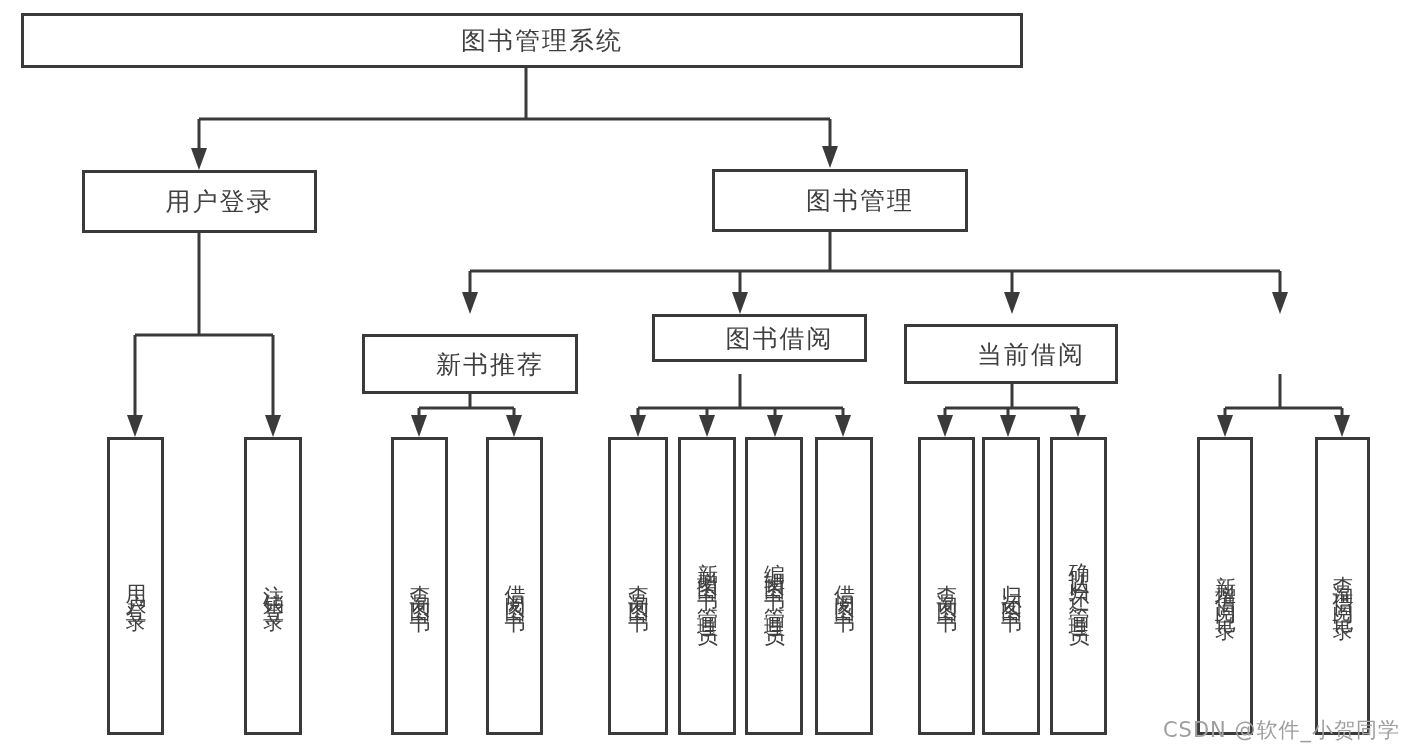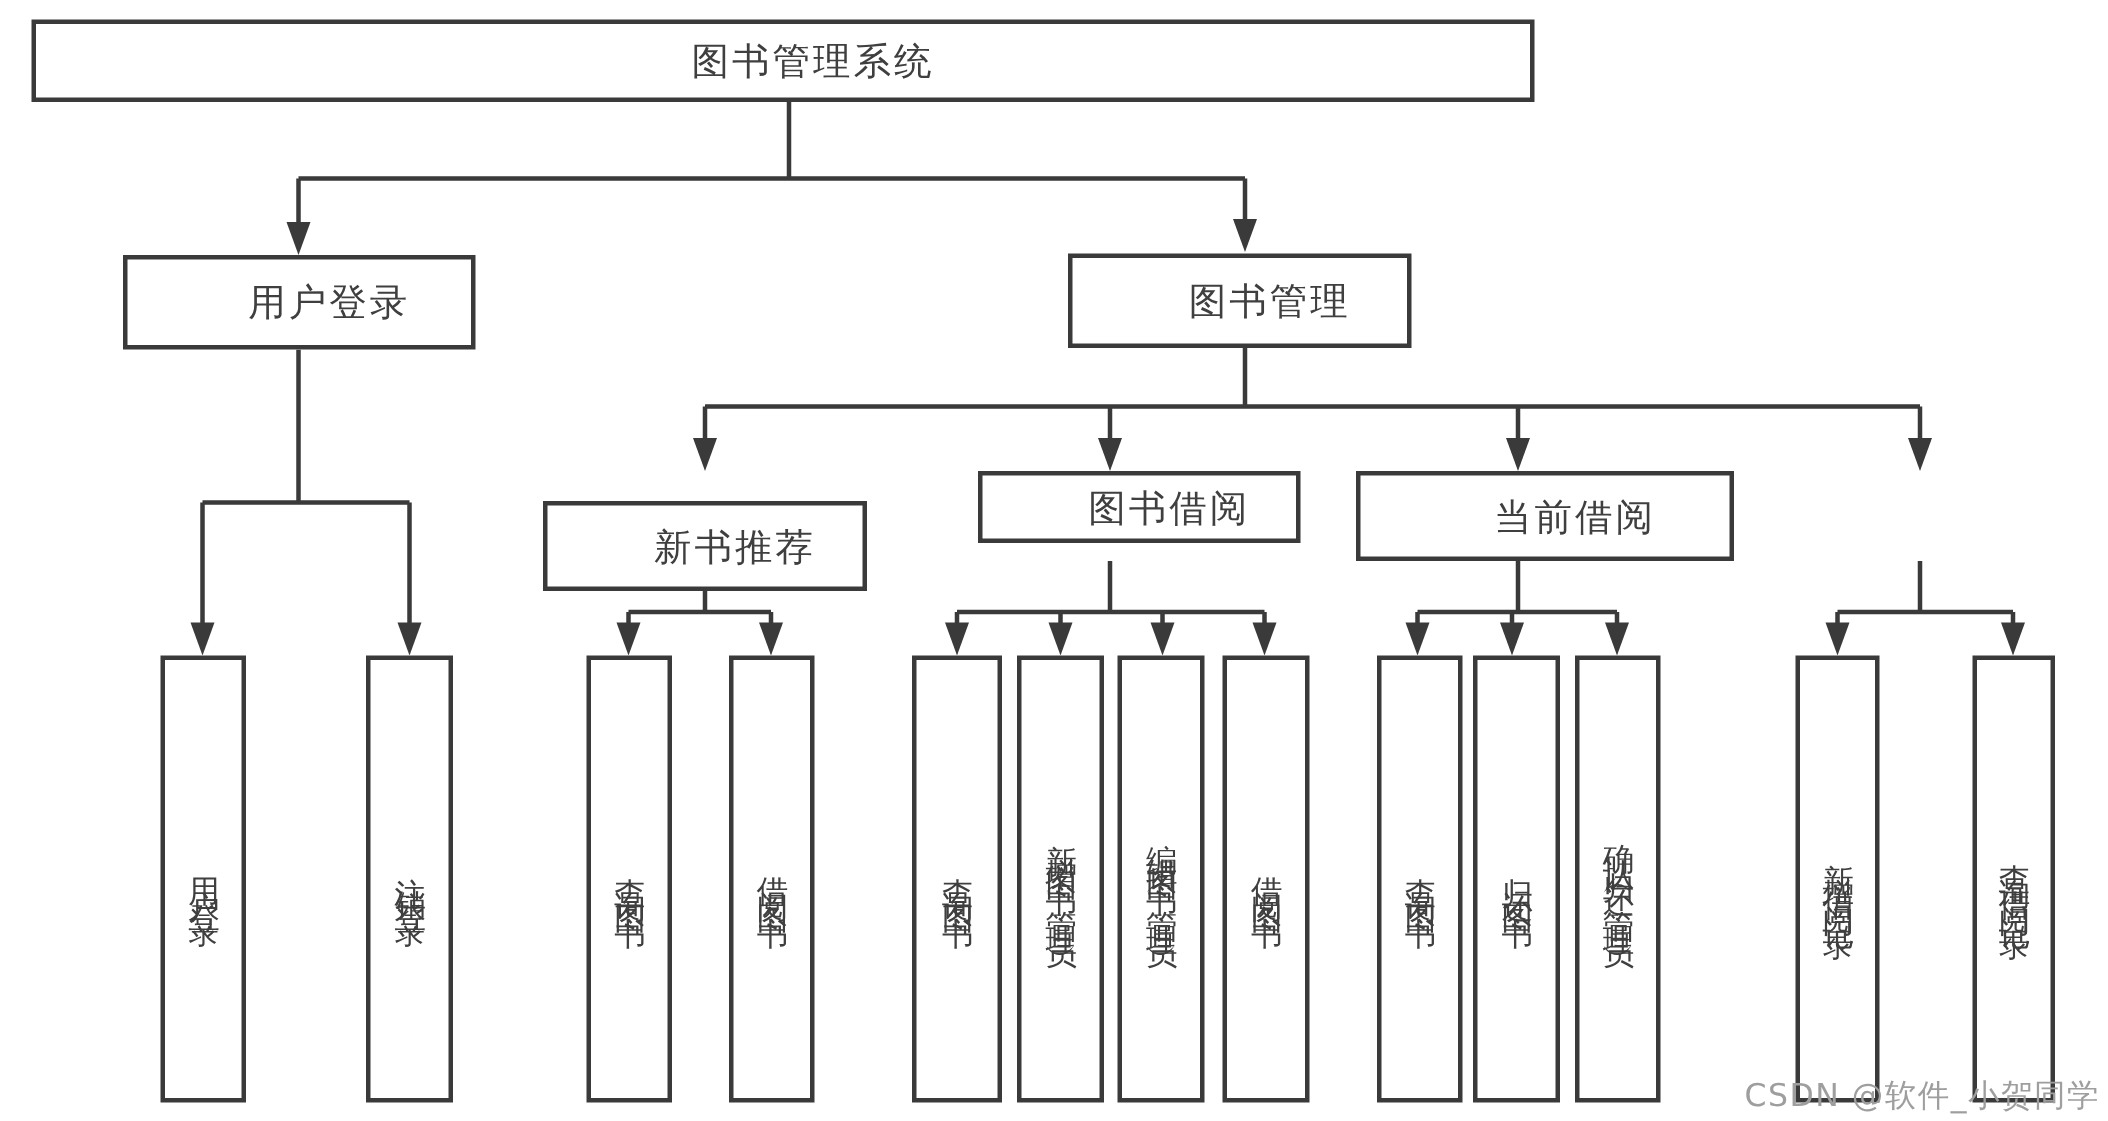--- a/index.html
+++ b/index.html
@@ -105,25 +105,25 @@
     <g>
       <path class="l" d="M1280,374 V408 M1225,408 H1342 M1225,408 V418 M1342,408 V418"></path>
       <path class="a" d="M1225,437 L1217,415 L1233,415 Z"></path>
       <path class="a" d="M1342,437 L1334,415 L1350,415 Z"></path>
     </g>
   </svg>
 
   <div class="node h" style="left:21px; top:13px; width:1002px; height:55px;">图书管理系统</div>
 
   <div class="node h" style="left:82px; top:170px; width:235px; height:63px;">用户登录</div>
-  <div class="node h" style="left:712px; top:169px; width:229px; height:63px;">图书管理</div>
+  <div class="node h" style="left:712px; top:169px; width:256px; height:63px;">图书管理</div>
 
   <div class="node h" style="left:362px; top:314px; width:216px; height:60px;margin-top:20px;">新书推荐</div>
   <div class="node h" style="left:652px; top:314px; width:215px; height:48px;">图书借阅</div>
-  <div class="node h" style="left:904px; top:314px; width:252px; height:60px;">当前借阅</div>
+  <div class="node h" style="left:904px; top:324px; width:214px; height:60px;">当前借阅</div>
 
   <div class="node v" style="left:107px; top:437px; width:57px; height:298px;">用户登录</div>
   <div class="node v" style="left:244px; top:437px; width:58px; height:298px;">注销登录</div>
 
   <div class="node v" style="left:391px; top:437px; width:57px; height:298px;">查询图书</div>
   <div class="node v" style="left:486px; top:437px; width:57px; height:298px;">借阅图书</div>
 
   <div class="node v" style="left:608px; top:437px; width:60px; height:298px;">查询图书</div>
   <div class="node v" style="left:678px; top:437px; width:58px; height:298px;">新增图书（管理员）</div>
   <div class="node v" style="left:745px; top:437px; width:58px; height:298px;">编辑图书（管理员）</div>

